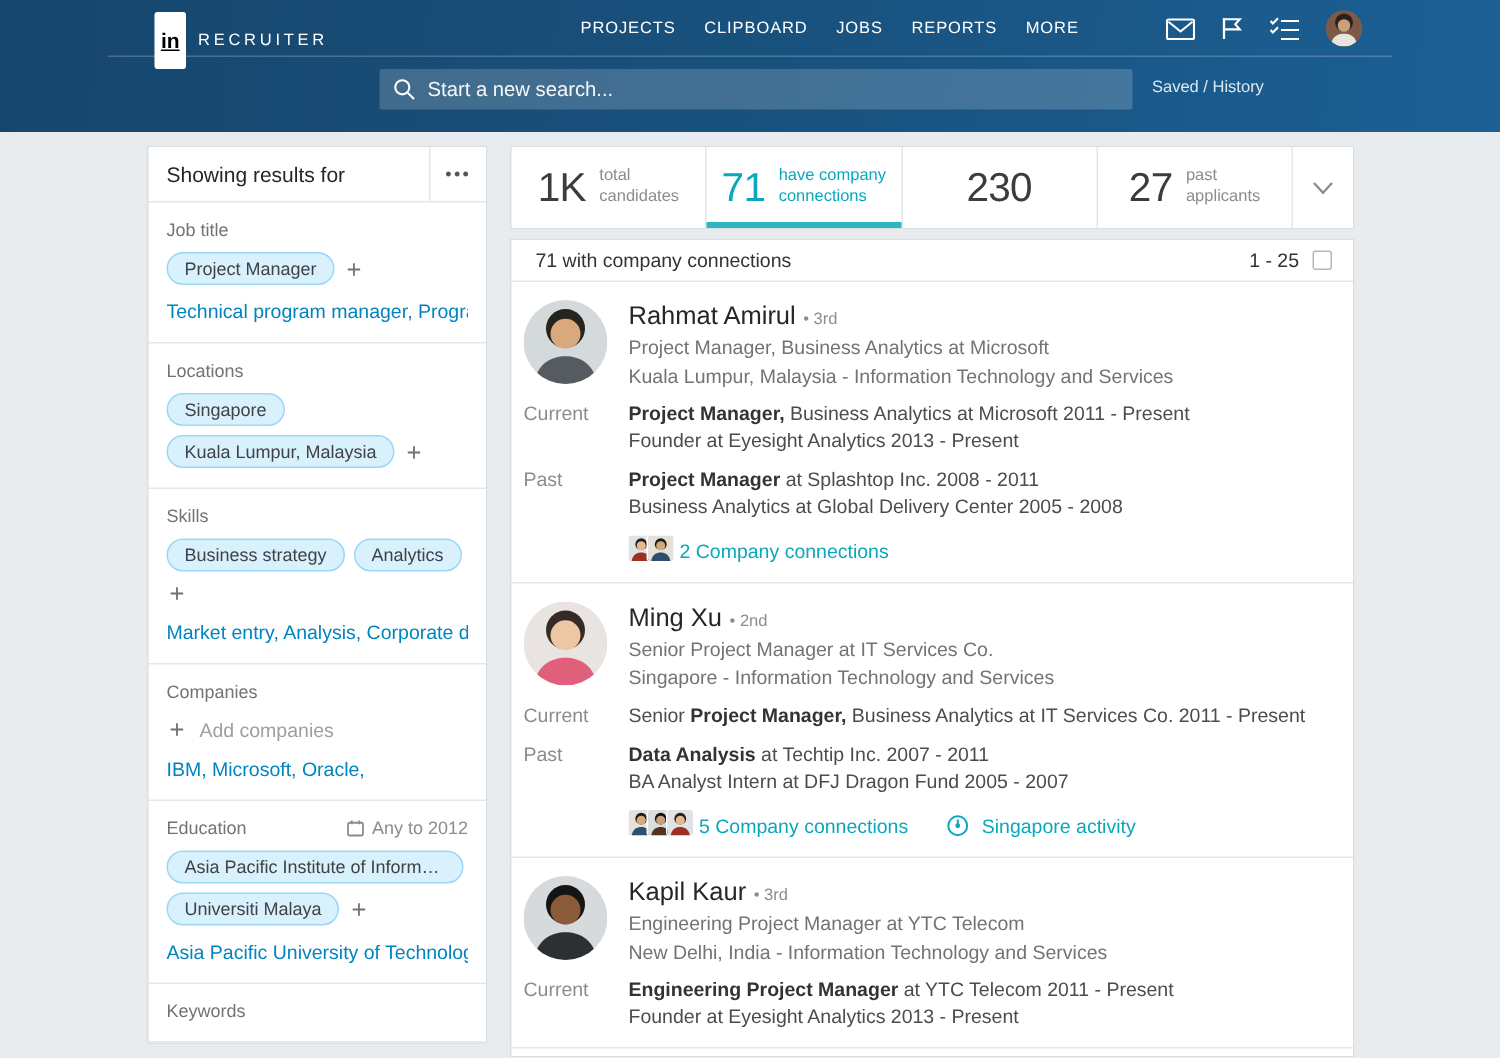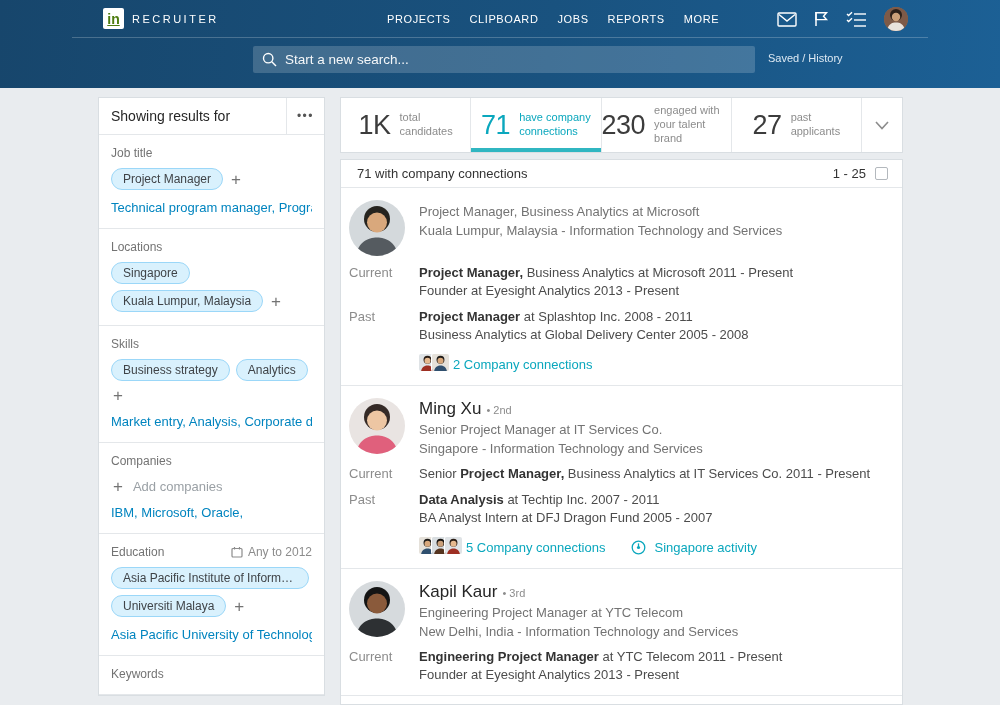--- a/index.html
+++ b/index.html
@@ -4,21 +4,21 @@
 <style>
   * { box-sizing: border-box; }
   html,body { margin:0; padding:0; width:1000px; height:705px; overflow:hidden;
     background:#e9ecef; font-family:"Liberation Sans", sans-serif; }
   a { text-decoration:none; }
 
   
   .topbar { position:relative; height:88px;
     background:linear-gradient(95deg,#17466c 0%,#19527f 55%,#1c6095 100%); }
   .brand { position:absolute; left:103px; top:8px; display:flex; align-items:center; gap:8px; cursor:pointer; }
-  .logo-box { width:21px; height:21px; background:#fff; color:#4d7c0f; border-radius:2px;
+  .logo-box { width:21px; height:38px; background:#fff; color:#000000; border-radius:2px;
     font-weight:bold; font-size:14px; display:flex; align-items:center; justify-content:center;text-decoration:underline; }
   .product { color:#fff; font-size:11px; letter-spacing:2.5px; }
   .topnav { position:absolute; left:387px; top:0; height:37px; display:flex; align-items:center; gap:19px; }
   .nav-item { color:#fff; font-size:11px; letter-spacing:0.6px; cursor:pointer; }
   .top-icons { position:absolute; right:92px; top:5px; height:28px; display:flex; align-items:center; gap:17px; }
   .tico { cursor:pointer; display:flex; align-items:center; }
   .top-avatar { width:24px; height:24px; border-radius:50%; overflow:hidden; background:#8f6e5a; cursor:pointer; }
   .top-divider { position:absolute; top:37px; left:72px; right:72px; height:1px; background:rgba(255,255,255,0.22); }
   .searchbar { position:absolute; left:253px; top:46px; width:502px; height:27px;
     background:rgba(255,255,255,0.18); border-radius:2px; display:flex; align-items:center;
@@ -240,24 +240,20 @@
           <div class="stat active">
             <span class="stat-value">71</span>
             <span class="stat-label">
               <div>have company</div>
               <div>connections</div>
             </span>
             <div class="stat-underline"></div>
           </div>
           <div class="stat">
             <span class="stat-value">230</span>
-            <span class="stat-label">
-              <div>engaged with</div>
-              <div>your talent brand</div>
-            </span>
           </div>
           <div class="stat">
             <span class="stat-value">27</span>
             <span class="stat-label">
               <div>past</div>
               <div>applicants</div>
             </span>
           </div>
           <div class="stat-chevron">
             <svg width="14" height="9" viewBox="0 0 14 9">
@@ -277,20 +273,23 @@
   <div class="candidate">
     <div class="avatar r1c1">
                 <svg width="56" height="56" viewBox="0 0 56 56">
                   <rect width="56" height="56" fill="#d4d9dc"></rect>
                   <circle cx="28" cy="19" r="13" fill="#26241f"></circle>
                   <circle cx="28" cy="22.5" r="10" fill="#d9a87c"></circle>
                   <path d="M7 56 C9 42 19 37.5 28 37.5 C37 37.5 47 42 49 56 Z" fill="#555b60"></path>
                 </svg>
               </div>
     <div class="c-id r1c2">
+      <div class="c-name-line">
+        <span class="c-name">Rahmat Amirul</span><span class="c-degree">• 3rd</span>
+      </div>
       <div class="c-headline">Project Manager, Business Analytics at Microsoft</div>
       <div class="c-location">Kuala Lumpur, Malaysia - Information Technology and Services</div>
     </div>
     <div class="c-label r2c1">Current</div>
     <div class="c-lines r2c2 cur">
                 <div class="c-line"><b>Project Manager,</b><span> Business Analytics at Microsoft  2011 - Present</span></div>
                 <div class="c-line"><span>Founder at Eyesight Analytics  2013 - Present</span></div>
               </div>
     <div class="c-label r3c1">Past</div>
     <div class="c-lines r3c2 pst">

